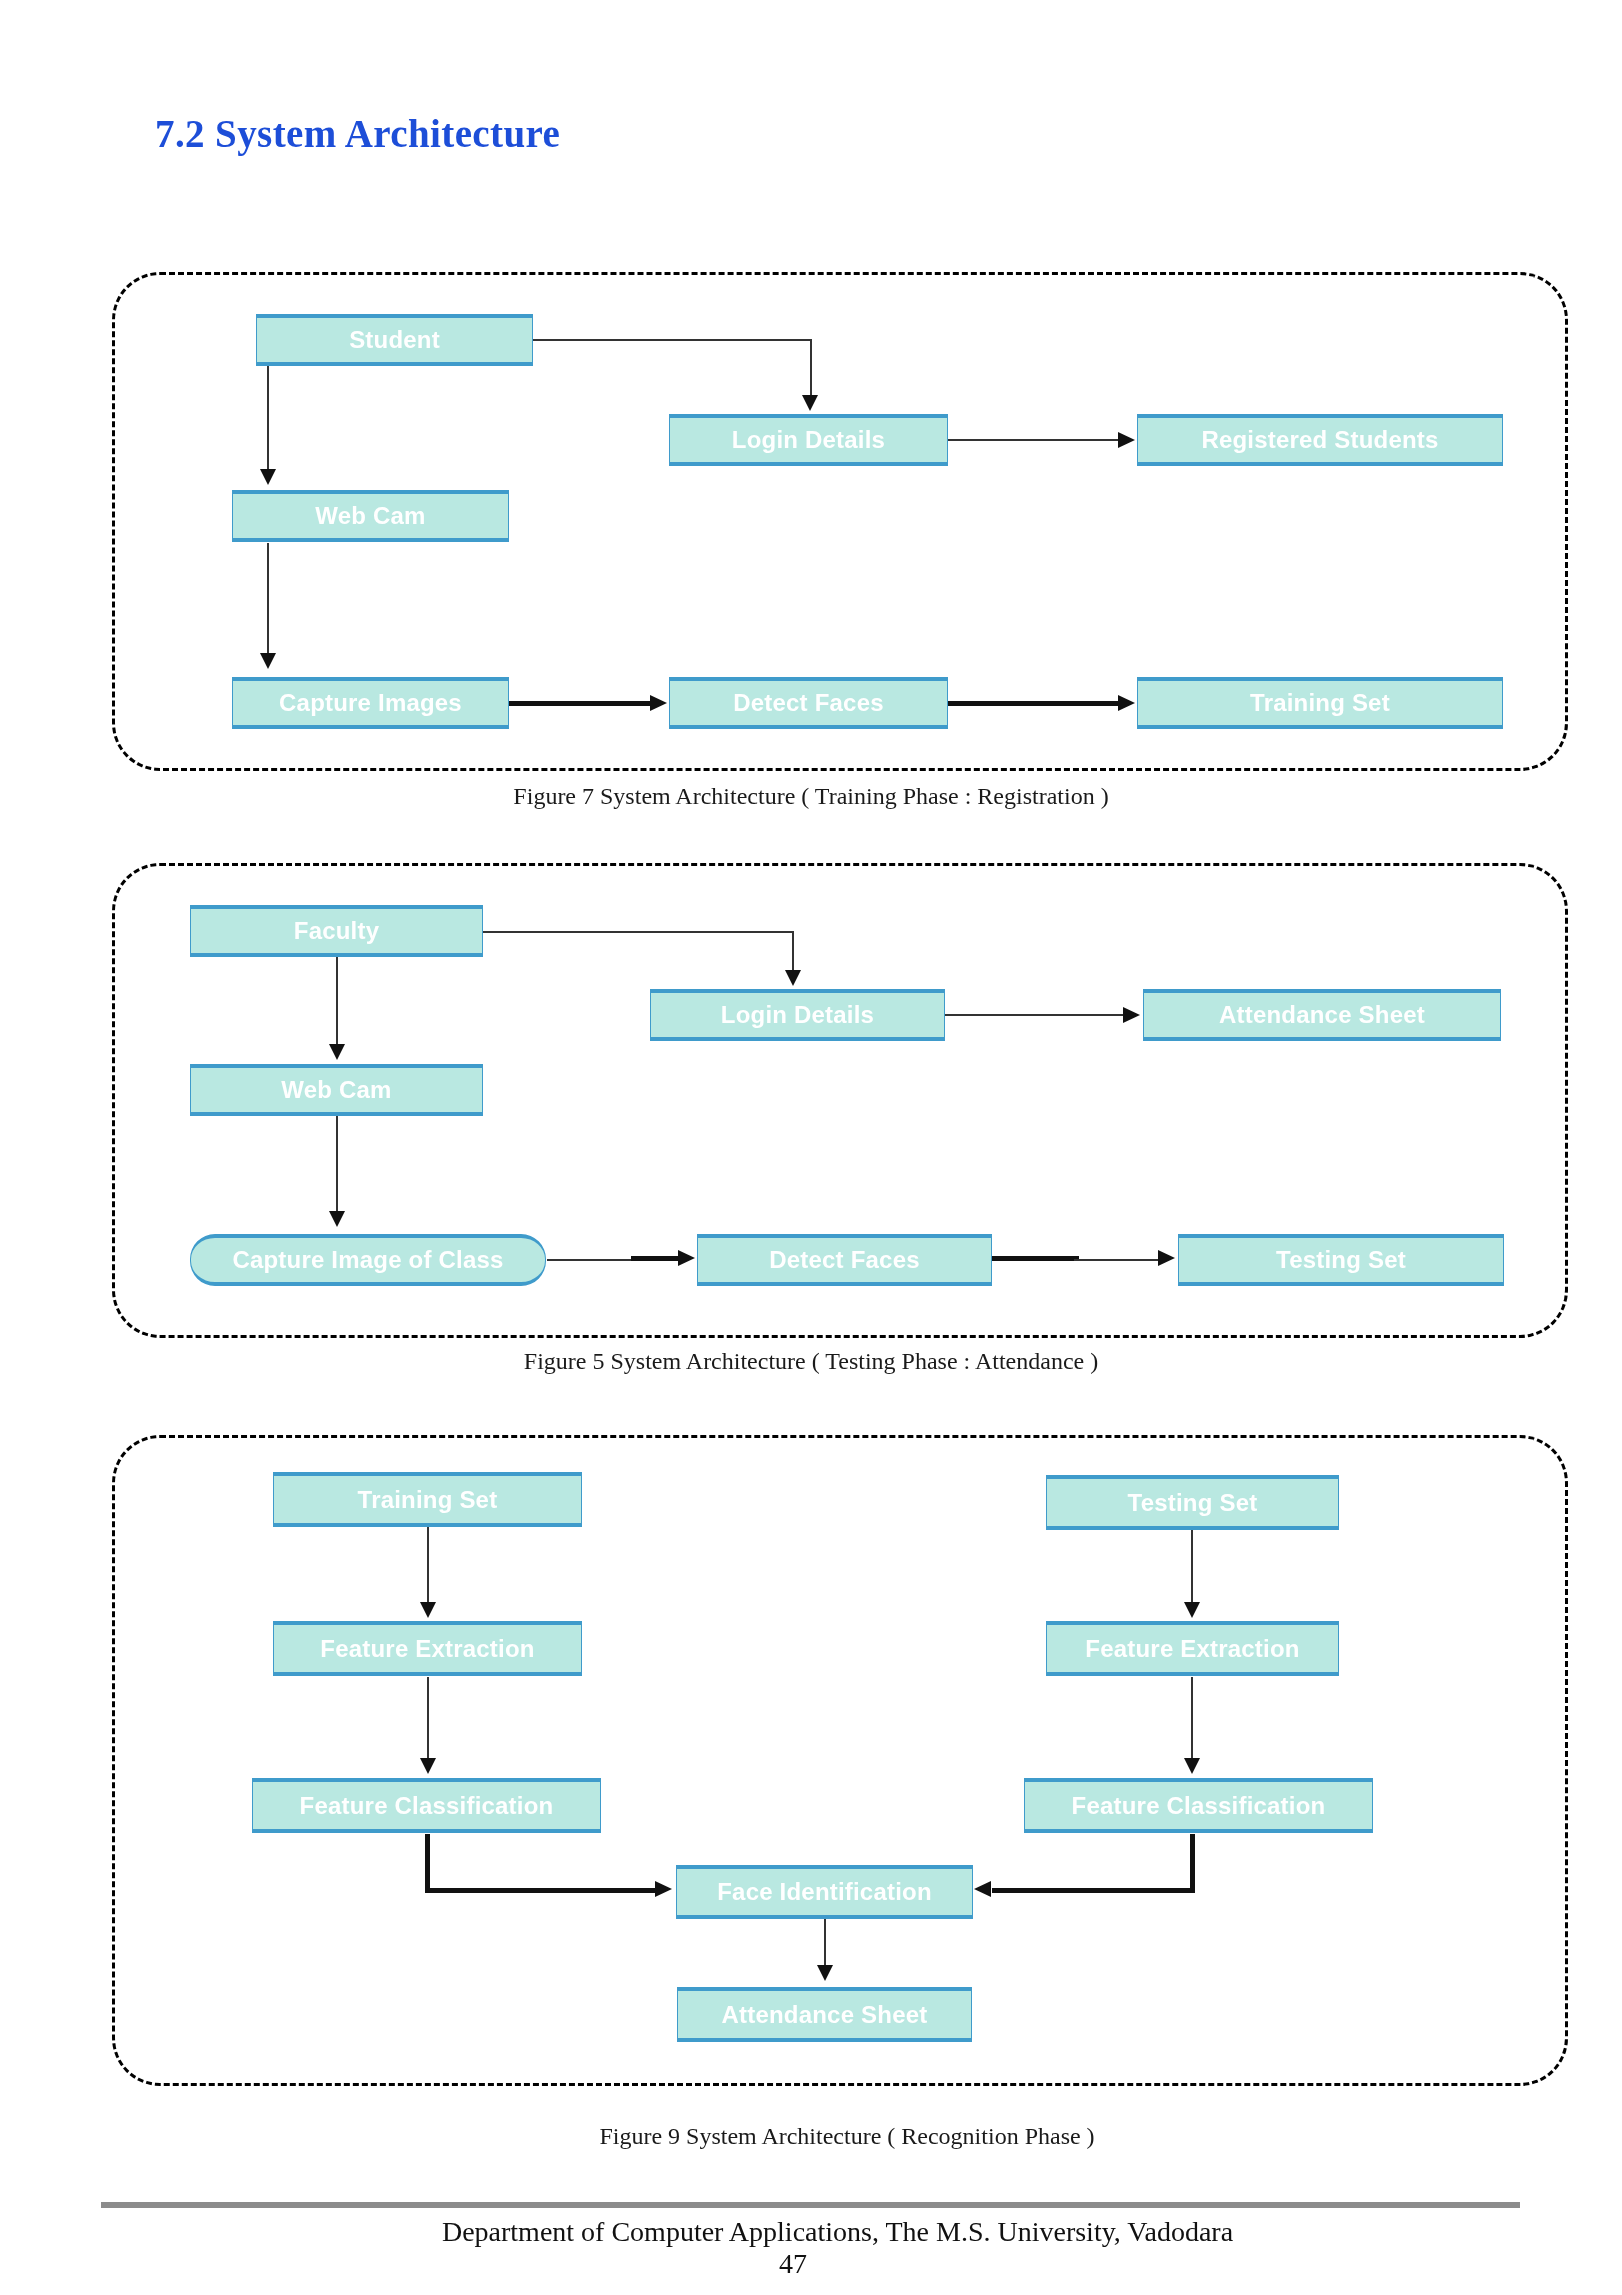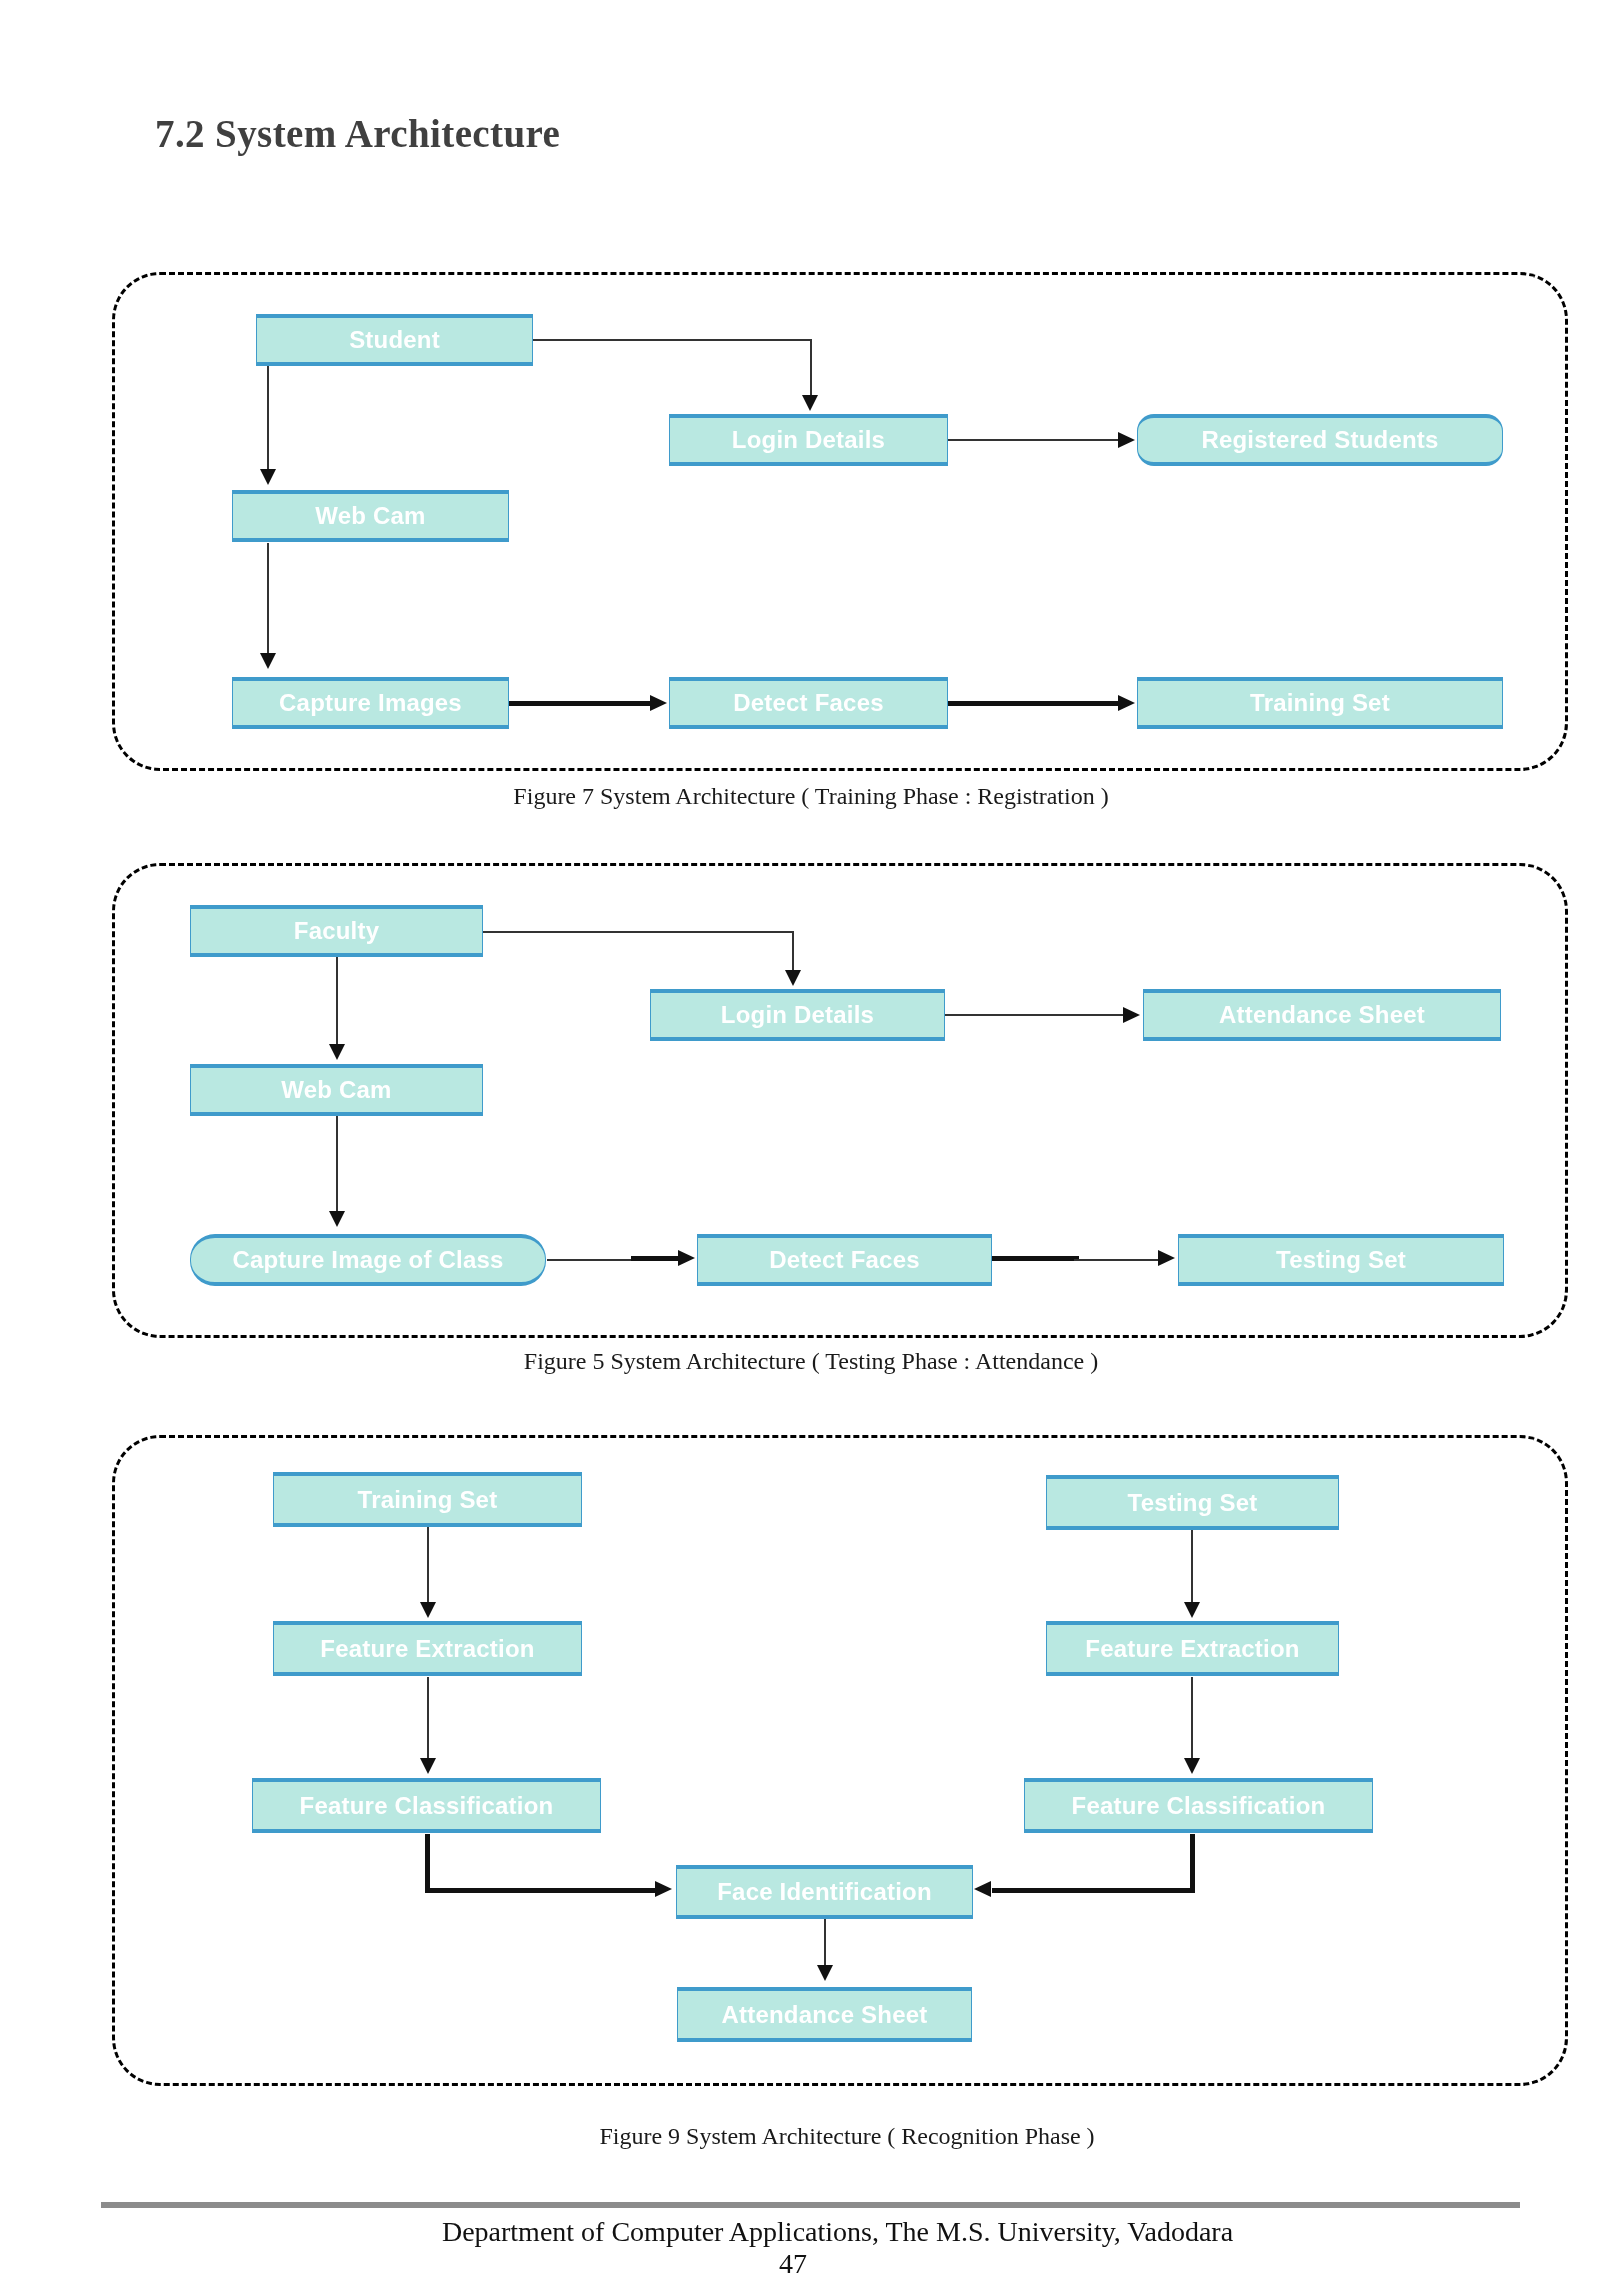--- a/index.html
+++ b/index.html
@@ -17,21 +17,21 @@
   }
 
   
   #page-title {
     position: absolute;
     left: 155px;
     top: 111px;
     font-family: "Liberation Serif", serif;
     font-weight: bold;
     font-size: 39px;
-    color: #404040;
+    color: #1d4ed8;
     letter-spacing: 0.4px;
     white-space: nowrap;
   }
 
   
   .diagram-frame {
     position: absolute;
     border: 3.2px dashed #000000;
     border-radius: 48px;
     box-sizing: border-box;
@@ -162,21 +162,21 @@
 <div id="frame-1" class="diagram-frame"></div>
 
 <div class="node" style="left:232px; top:314px; width:277px; height:52px;margin-left:24px;">
   <span>Student</span>
 </div>
 
 <div class="node" style="left:669px; top:414px; width:279px; height:52px;">
   <span>Login Details</span>
 </div>
 
-<div class="node" style="left:1137px; top:414px; width:366px; height:52px;border-radius:17px;">
+<div class="node" style="left:1137px; top:414px; width:366px; height:52px;">
   <span>Registered Students</span>
 </div>
 
 <div class="node" style="left:232px; top:490px; width:277px; height:52px;">
   <span>Web Cam</span>
 </div>
 
 <div class="node" style="left:232px; top:677px; width:277px; height:52px;">
   <span>Capture Images</span>
 </div>

